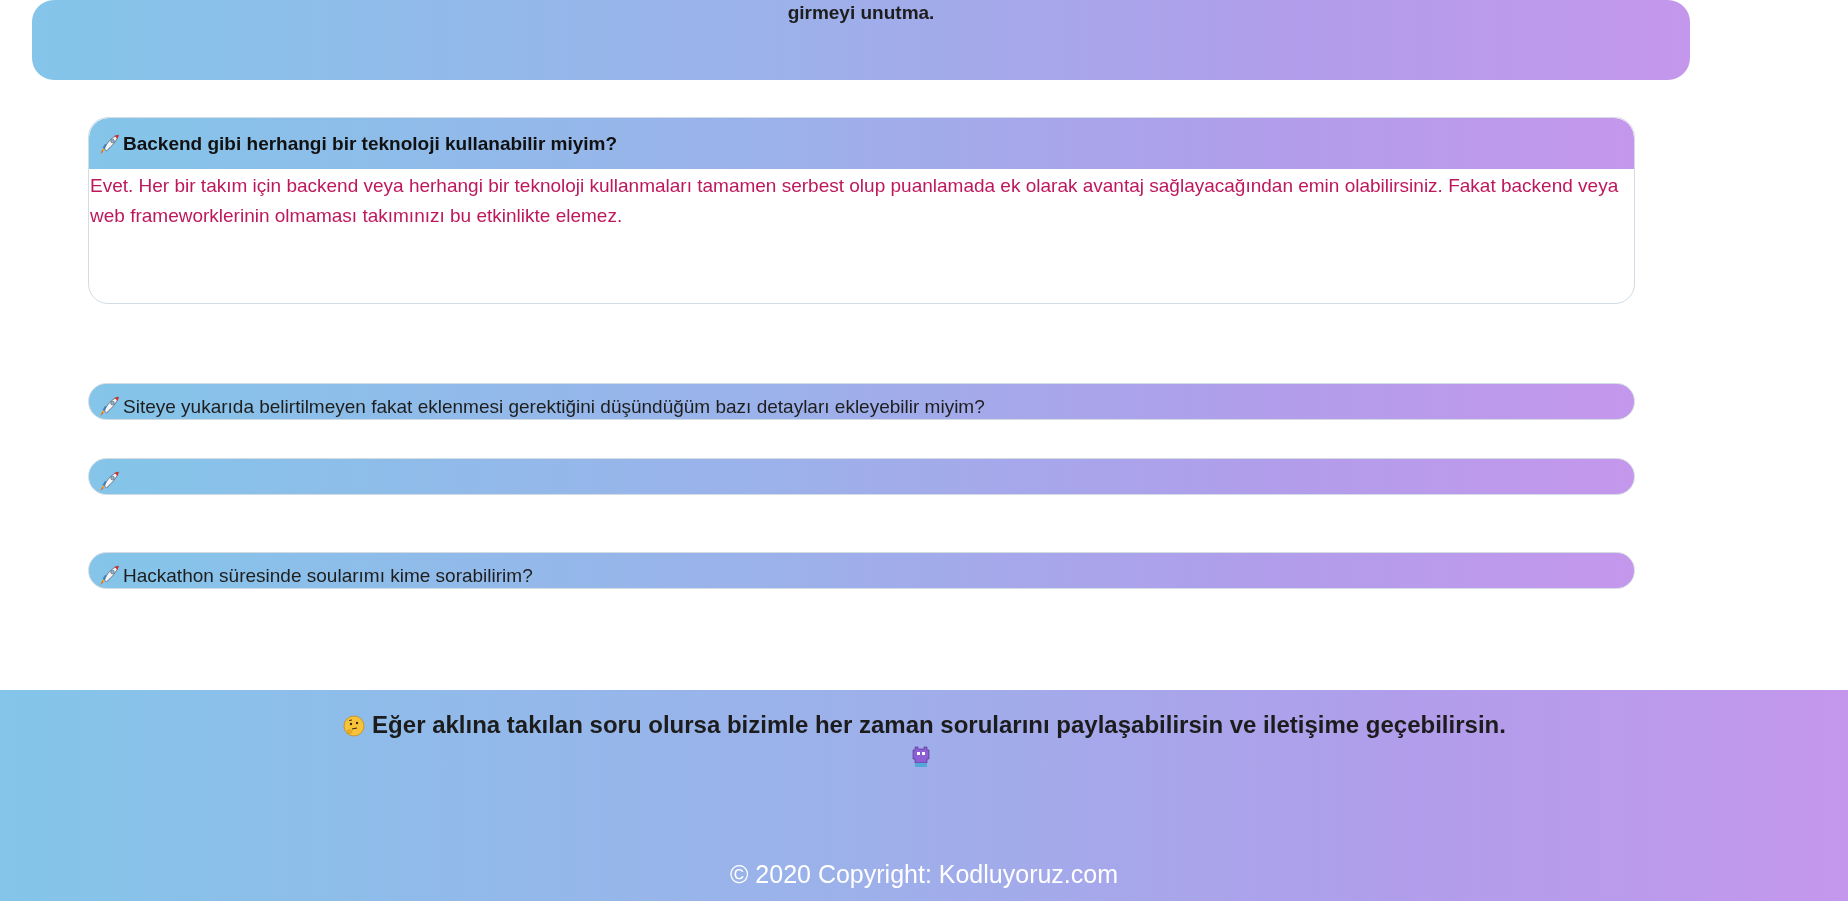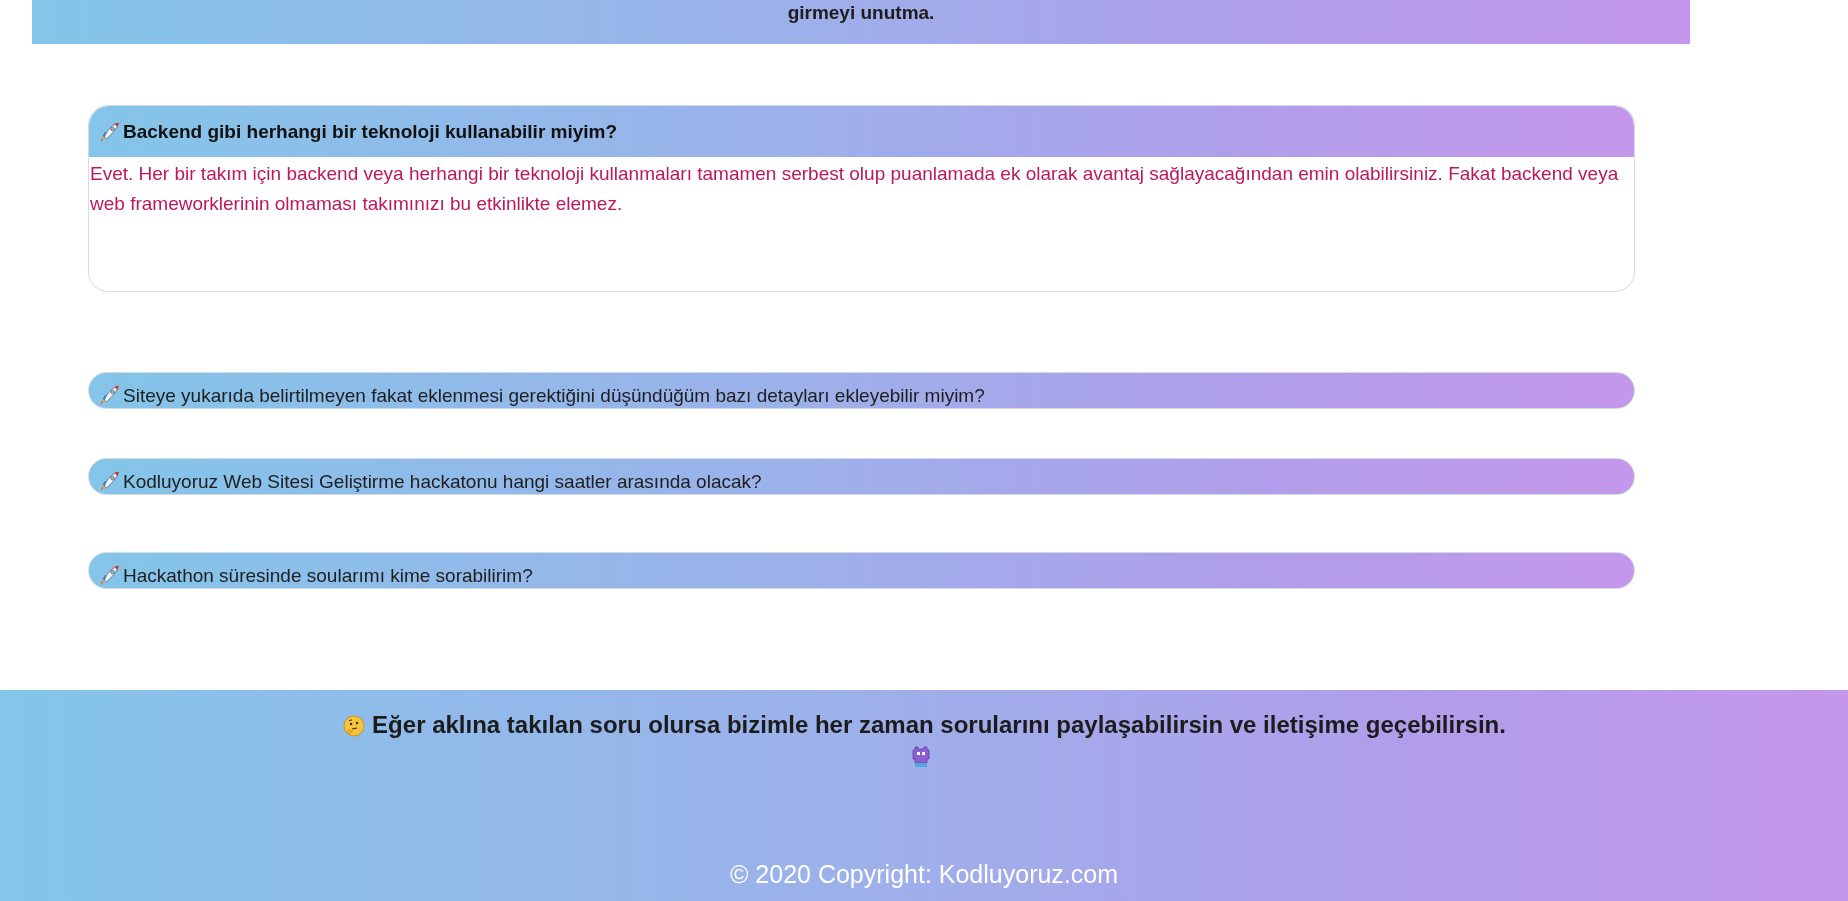--- a/index.html
+++ b/index.html
@@ -2,22 +2,23 @@
 <html><head>
 <meta charset="utf-8">
 <style>
   * { box-sizing: border-box; margin: 0; padding: 0; }
   html, body { width: 1848px; height: 901px; overflow: hidden; background: #ffffff; }
   body { font-family: "Liberation Sans", "DejaVu Sans", sans-serif; color: #212529; position: relative; }
 
   .grad { background: linear-gradient(90deg, #84c5e9 0%, #9cb1ea 45%, #b09eeb 75%, #c497ec 100%); }
 
   .top-banner {
-    position: absolute; left: 32px; top: 0; width: 1658px; height: 44px;
+    position: absolute; left: 32px; top: 0; width: 1658px; height: 80px;
     text-align: center;
+    border-radius: 22px;
   }
   .top-banner .line {
     font-weight: bold; font-size: 19px; color: #1d1d1d; line-height: 26px; padding-top: 0px;
     position: relative; top: 0;
   }
 
   .faq { position: absolute; left: 88px; width: 1547px; }
 
   .card {
     border: 1px solid #d3dbe3; border-radius: 20px; background: #fff; overflow: hidden;
@@ -82,47 +83,46 @@
       <rect x="13" y="8" width="3" height="3" fill="#fff"></rect>
       <rect x="6" y="19" width="12" height="4" fill="#52a8d8"></rect>
     </symbol>
   </defs>
 </svg>
 
 <div class="top-banner grad">
   <div class="line">girmeyi unutma.</div>
 </div>
 
-<div class="faq" style="top:105px;">
+<div class="faq" style="top:117px;">
   <div class="card">
     <div class="card-header grad bold">
       <svg class="rocket">
           <use href="#rocket"></use>
         </svg>
       <span>Backend gibi herhangi bir teknoloji kullanabilir miyim?</span>
     </div>
     <div class="card-body">Evet. Her bir takım için backend veya herhangi bir teknoloji kullanmaları tamamen serbest olup puanlamada ek olarak avantaj sağlayacağından emin olabilirsiniz. Fakat backend veya web frameworklerinin olmaması takımınızı bu etkinlikte elemez.</div>
   </div>
 </div>
 
-<div class="faq" style="top:372px;">
+<div class="faq" style="top:383px;">
   <div class="pill grad">
     <svg class="rocket">
         <use href="#rocket"></use>
       </svg>
     <span>Siteye yukarıda belirtilmeyen fakat eklenmesi gerektiğini düşündüğüm bazı detayları ekleyebilir miyim?</span>
   </div>
 </div>
 
 <div class="faq" style="top:458px;">
   <div class="pill grad">
     <svg class="rocket">
         <use href="#rocket"></use>
       </svg>
-    <span>Kodluyoruz Web Sitesi Geliştirme hackatonu hangi saatler arasında olacak?</span>
   </div>
 </div>
 
 <div class="faq" style="top:552px;">
   <div class="pill grad">
     <svg class="rocket">
         <use href="#rocket"></use>
       </svg>
     <span>Hackathon süresinde soularımı kime sorabilirim?</span>
   </div>

